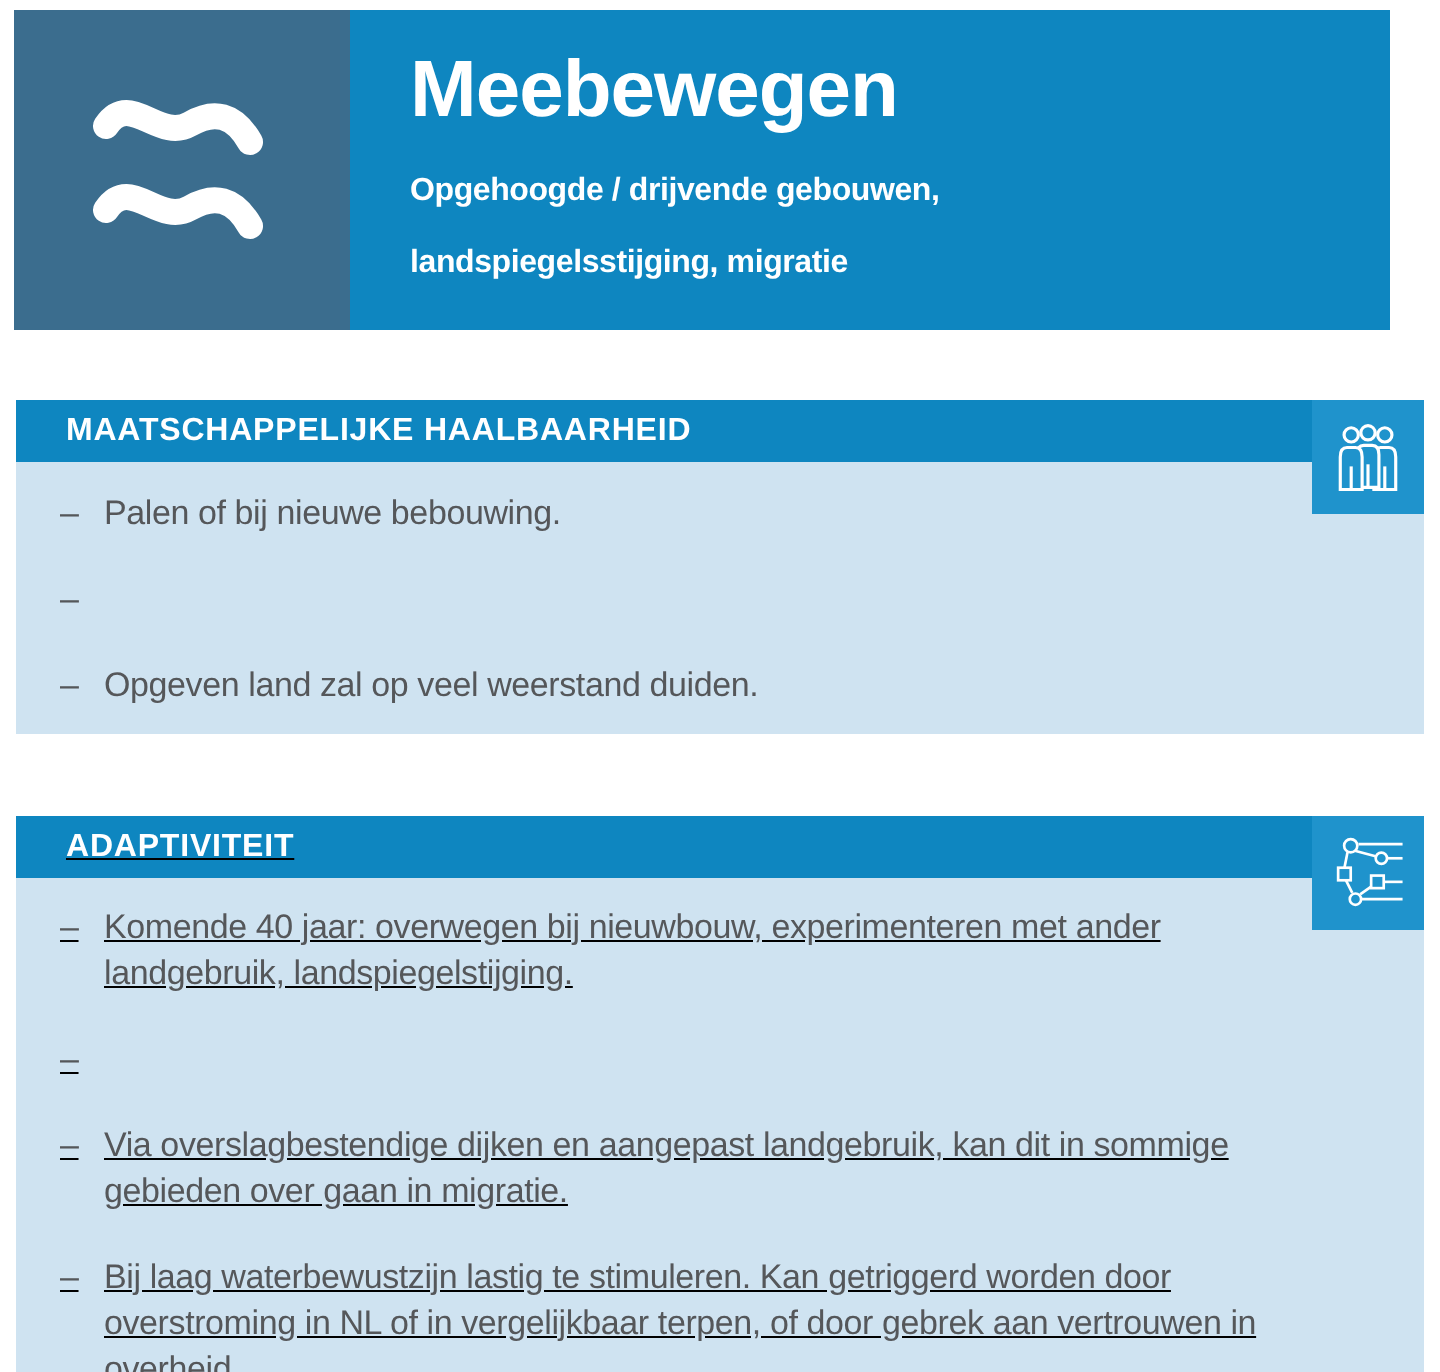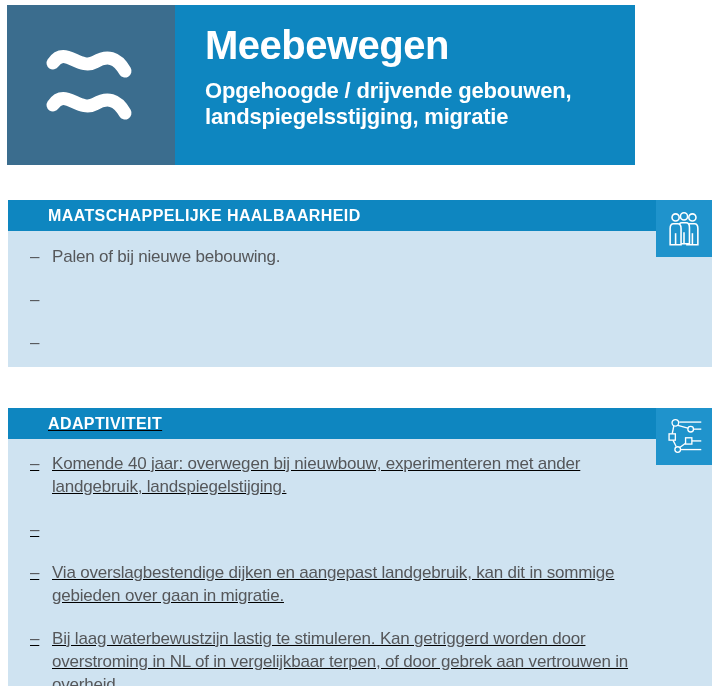--- a/index.html
+++ b/index.html
@@ -10,21 +10,21 @@
     height: 686px;
     background: #ffffff;
     font-family: "Liberation Sans", sans-serif;
     overflow: hidden;
   }
 
   
   .header {
     position: absolute;
     left: 7px; top: 5px;
-    width: 628px; height: 160px;
+    width: 688px; height: 160px;
     display: flex;
   }
   .header-logo-square {
     width: 168px; height: 160px;
     background: #3b6d8e;
     display: flex;
     align-items: center;
     justify-content: center;
     flex-shrink: 0;
   }
@@ -36,42 +36,42 @@
   }
   .header-title {
     font-size: 40px;
     font-weight: 600;
     letter-spacing: -0.5px;
     line-height: 48px;
     color: #ffffff;
   }
   .header-subtitle {
     margin-top: 9px;
-    font-size: 22px;
+    font-size: 16px;
     font-weight: 600;
-    line-height: 26px;
+    line-height: 36px;
     letter-spacing: -0.2px;
     color: #ffffff;
     white-space: pre-line;
   }
 
   
   .section {
     position: absolute;
     left: 8px;
     width: 704px;
   }
   .section-1 { top: 200px; }
   .section-2 { top: 408px; text-decoration: underline; }
   .section-bar {
     height: 31px;
     background: #0e86c0;
     display: flex;
     align-items: center;
-    padding-left: 40px;
+    padding-left: 25px;
   }
   .section-title {
     color: #ffffff;
     font-size: 16px;
     font-weight: 700;
     letter-spacing: 0.4px;
   }
   .icon-square {
     position: absolute;
     top: 0; right: 0;
@@ -152,20 +152,21 @@
     <div class="section-body">
       <div class="bullet">
         <span class="bullet-dash">–</span>
         <span class="bullet-text">Palen of bij nieuwe bebouwing.</span>
       </div>
       <div class="bullet">
         <span class="bullet-dash">–</span>
       </div>
       <div class="bullet">
         <span class="bullet-dash">–</span>
+        <span class="bullet-text">Opgeven land zal op veel weerstand duiden.</span>
       </div>
     </div>
   </div>
 
   <div class="section section-2">
     <div class="icon-square">
       <svg width="44" height="44" viewBox="0 0 56 56" fill="none">
         <g stroke="#ffffff" stroke-width="1.7">
           <line x1="22" y1="9" x2="50" y2="9"></line>
           <line x1="19" y1="13" x2="34" y2="17"></line>

